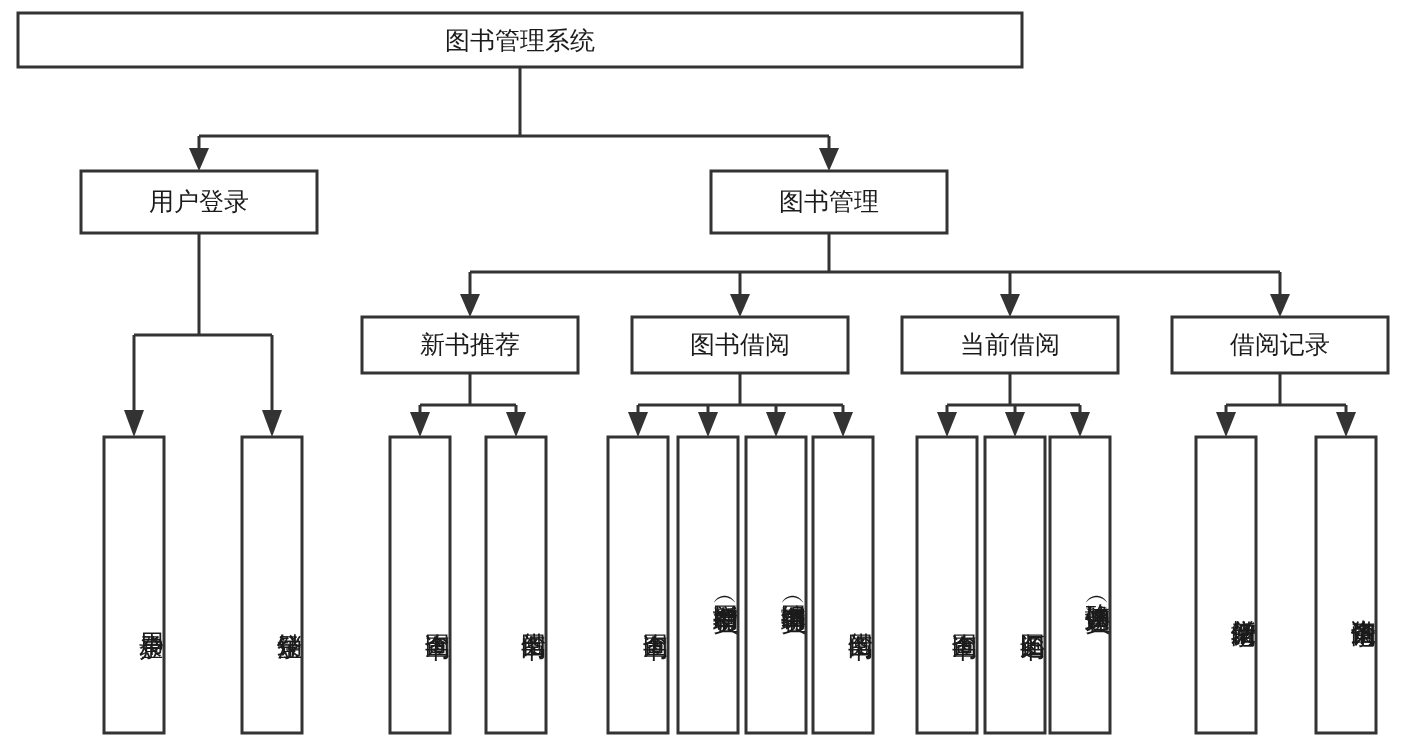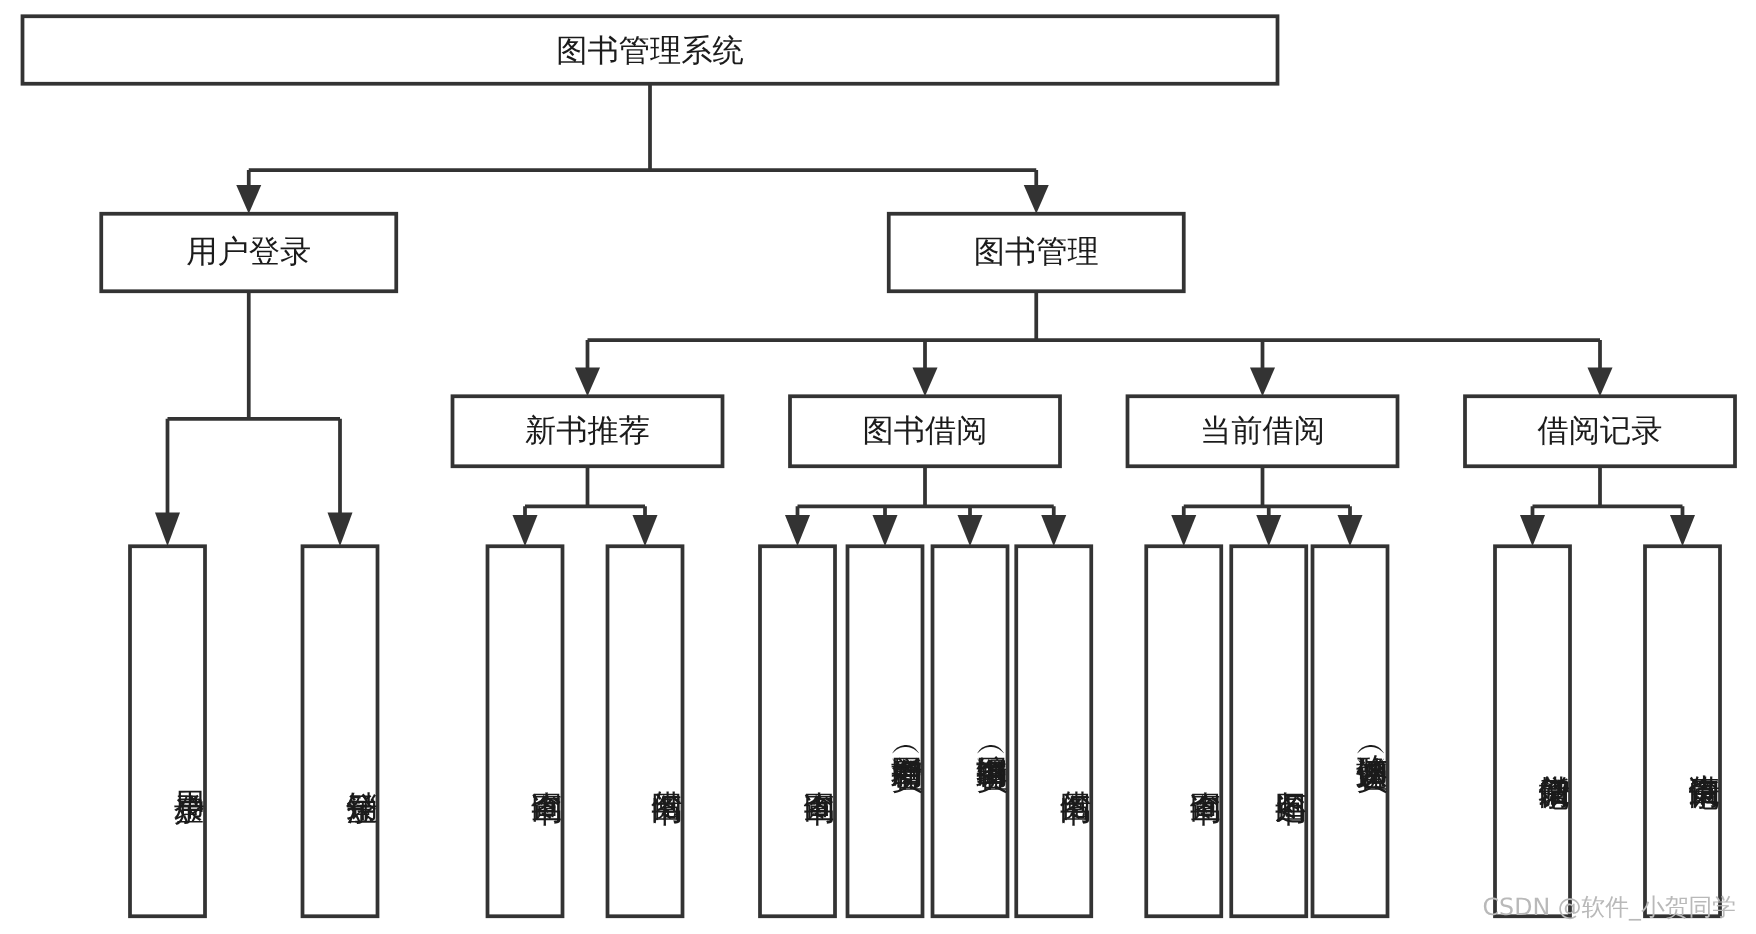--- a/index.html
+++ b/index.html
@@ -196,14 +196,13 @@
   <div class="vlabel" style="left:746px; top:443px; width:60px; height:290px;">编辑图书（管理员）</div>
   <div class="vlabel" style="left:813px; top:497px; width:60px; height:236px;">借阅图书</div>
 
   <div class="vlabel" style="left:917px; top:497px; width:60px; height:236px;">查询图书</div>
   <div class="vlabel" style="left:985px; top:497px; width:60px; height:236px;">归还图书</div>
   <div class="vlabel" style="left:1050px; top:443px; width:60px; height:290px;">确认归还（管理员）</div>
 
   <div class="vlabel" style="left:1196px; top:470px; width:60px; height:263px;">新增借阅记录</div>
   <div class="vlabel" style="left:1316px; top:470px; width:60px; height:263px;">查询借阅记录</div>
 
-  <div class="watermark">CSDN @软件_小贺同学</div>
 </div>
 
 </body></html>

